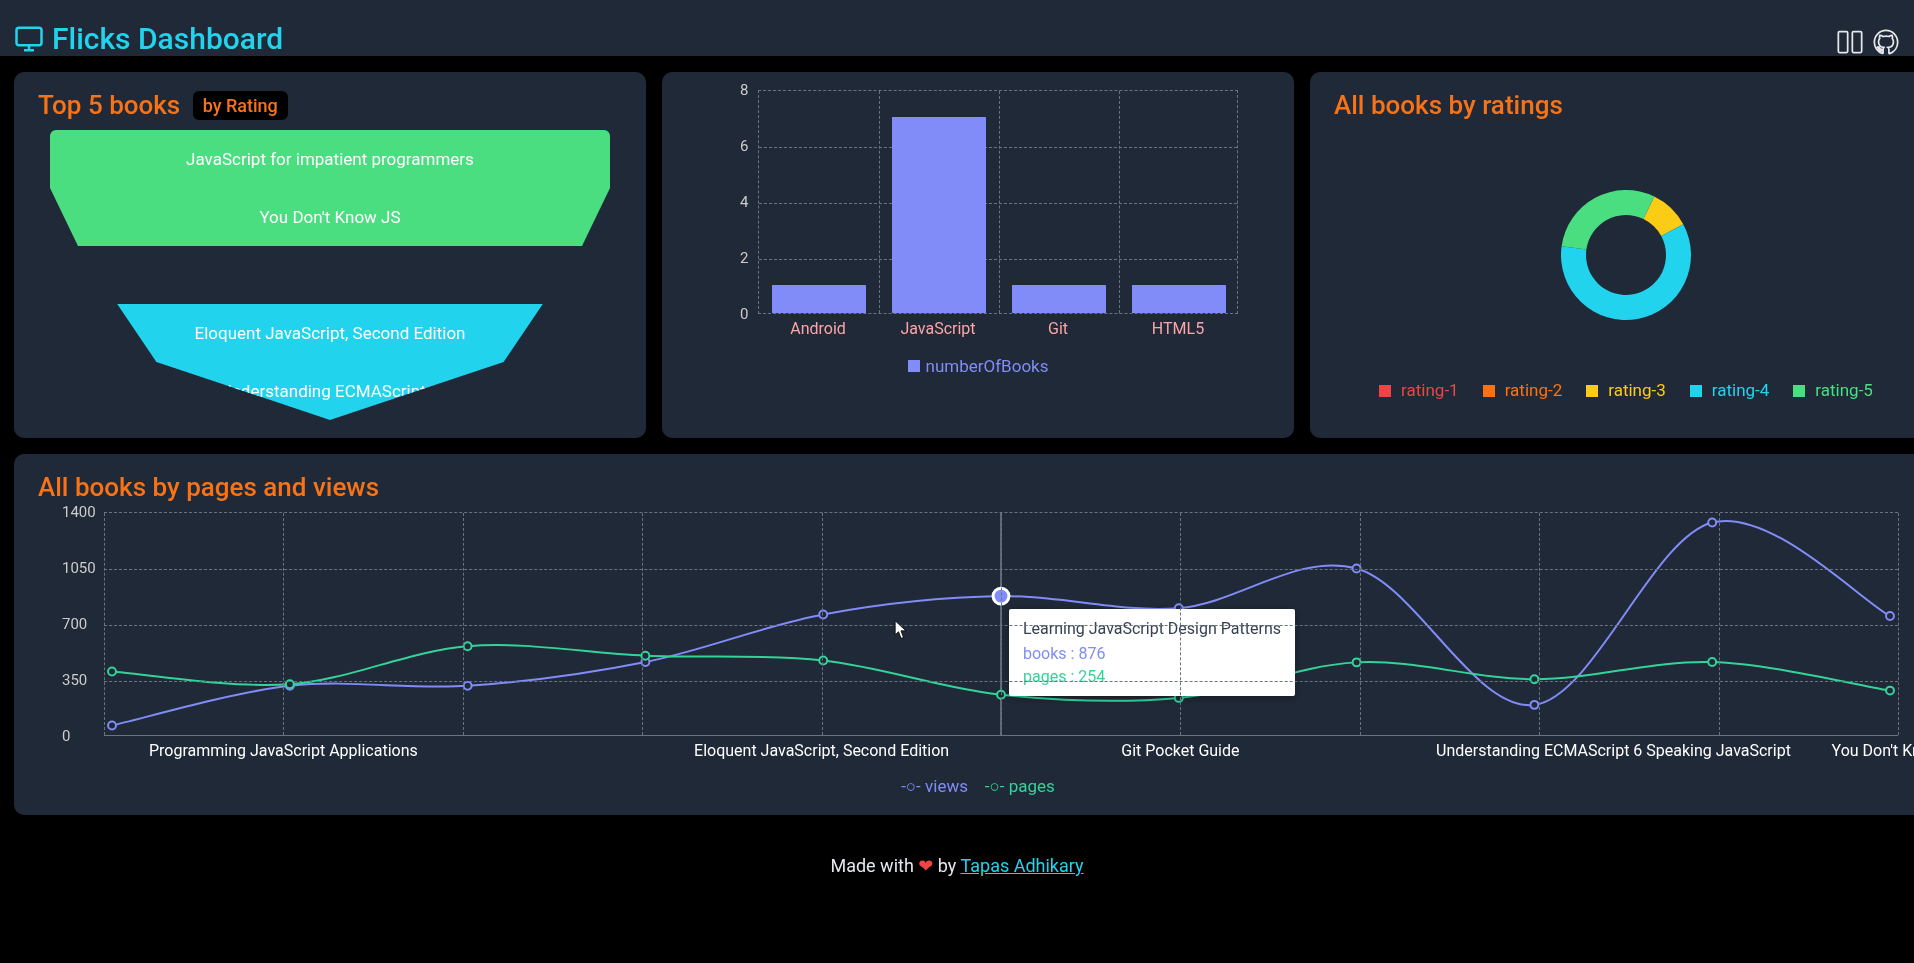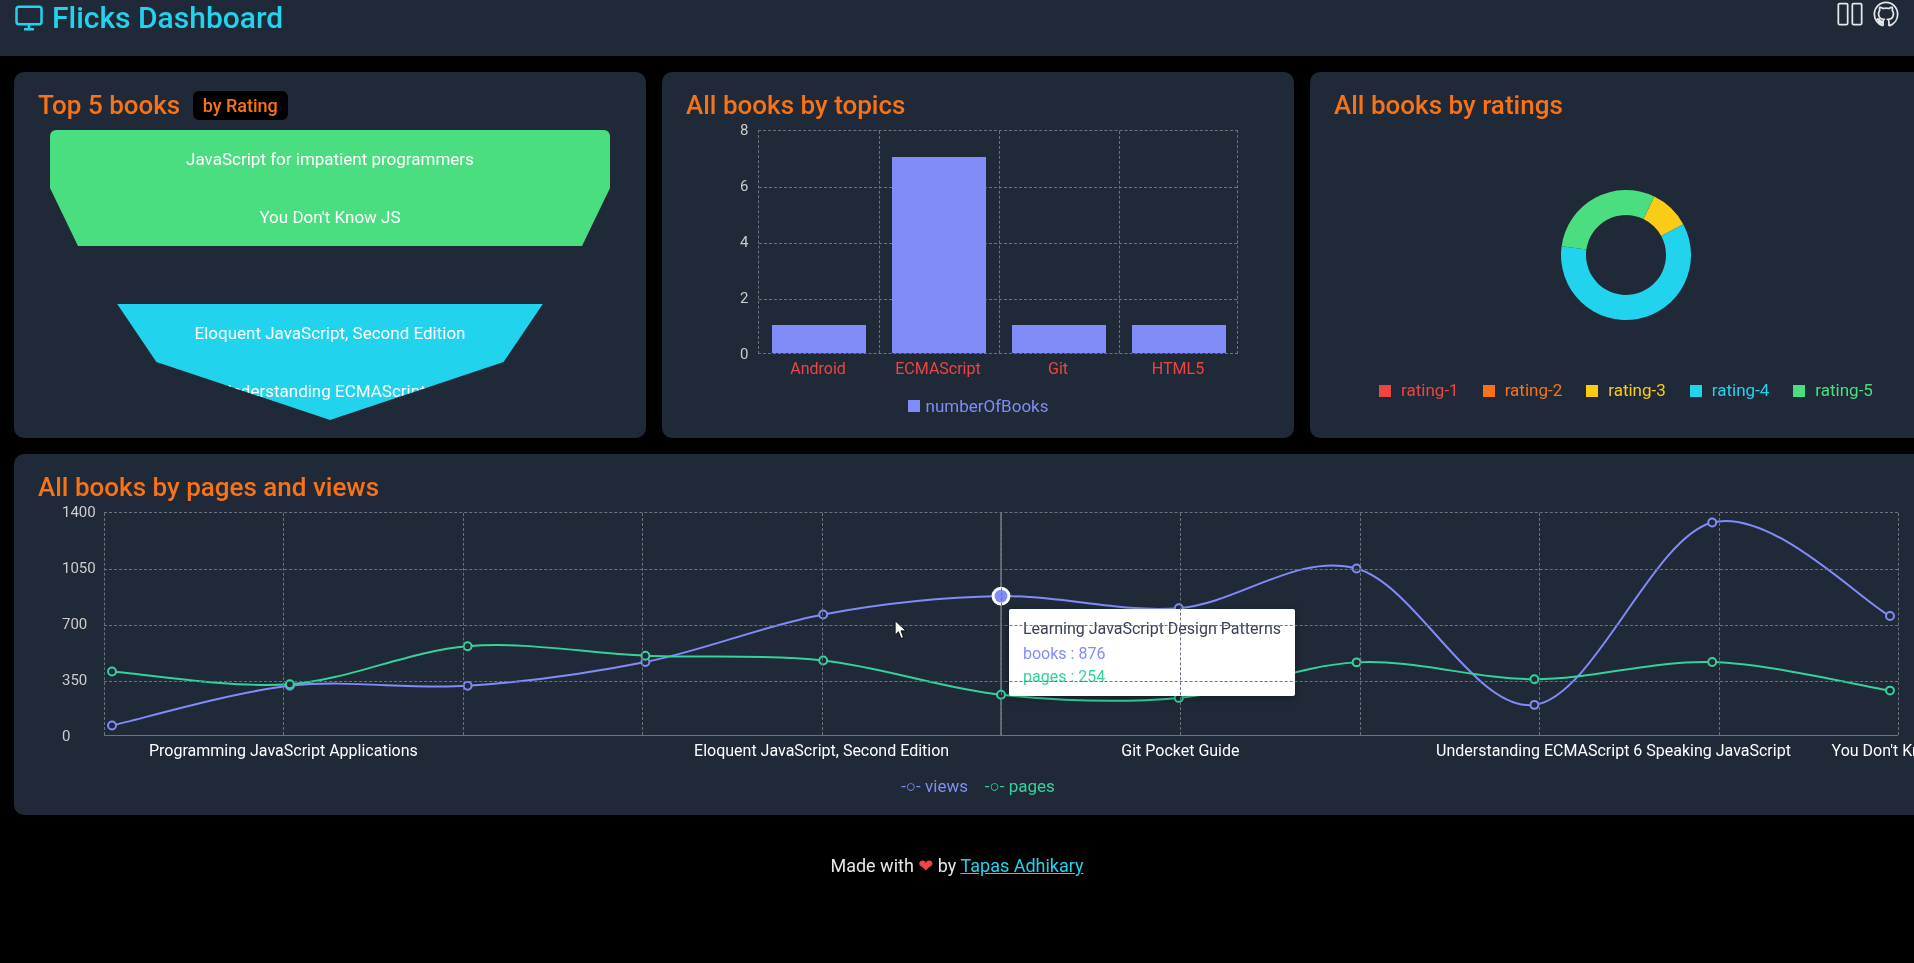--- a/index.html
+++ b/index.html
@@ -8,21 +8,21 @@
   color: #ccc;
   font-family: -apple-system, BlinkMacSystemFont, "Segoe UI", Roboto, sans-serif;
   width: 1914px;
   height: 963px;
   overflow: hidden;
 }
 .header {
   background: #1f2937;
   height: 56px;
   display: flex;
-  align-items: flex-start;
+  align-items: flex-end;
   justify-content: space-between;
   padding: 0 14px;
 }
 .brand {
   display: flex;
   align-items: center;
   gap: 8px;
   color: #22d3ee;
   font-size: 30px;
   font-weight: 500;
@@ -78,21 +78,21 @@
   font-size: 17px;
 }
 
 
 .bar-wrap { position: relative; width: 520px; height: 260px; margin: 0 auto; }
 .bar-plot { position: absolute; left: 40px; top: 0; right: 0; bottom: 36px; border: 1px dashed #6b7280; }
 .bar-plot .vgrid { position: absolute; top: 0; bottom: 0; border-left: 1px dashed #6b7280; }
 .bar-plot .hgrid { position: absolute; left: 0; right: 0; border-top: 1px dashed #6b7280; }
 .bar { position: absolute; bottom: 0; background: #818cf8; }
 .ytick { position: absolute; left: 22px; font-size: 15px; color: #ccc; transform: translateY(-50%); }
-.xtick { position: absolute; bottom: 12px; font-size: 16px; color: #ef4444; transform: translateX(-50%); }
+.xtick { position: absolute; bottom: 12px; font-size: 16px; color: #fca5a5; transform: translateX(-50%); }
 .bar-legend { text-align: center; margin-top: 6px; font-size: 17px; color: #818cf8; }
 .bar-legend .sw { display: inline-block; width: 12px; height: 12px; background: #818cf8; margin-right: 6px; }
 
 
 .donut-wrap { display: flex; justify-content: center; align-items: center; height: 250px; }
 .donut-legend { text-align: center; font-size: 17px; }
 .donut-legend span { margin: 0 6px; }
 .donut-legend .sw { display: inline-block; width: 12px; height: 12px; margin-right: 4px; vertical-align: -1px; }
 
 
@@ -153,21 +153,20 @@
     </div>
     <div class="funnel">
       <div class="funnel-seg" style="top:0;height:58px;width:560px;background:#4ade80;clip-path:polygon(0 0,100% 0,100% 100%,0 100%);border-radius:6px 6px 0 0">JavaScript for impatient programmers</div>
       <div class="funnel-seg" style="top:58px;height:58px;width:560px;background:#4ade80;clip-path:polygon(0 0,100% 0,95% 100%,5% 100%)">You Don't Know JS</div>
       <div class="funnel-seg" style="top:174px;height:58px;width:560px;background:#22d3ee;clip-path:polygon(12% 0,88% 0,81% 100%,19% 100%)">Eloquent JavaScript, Second Edition</div>
       <div class="funnel-seg" style="top:232px;height:58px;width:560px;background:#22d3ee;clip-path:polygon(19% 0,81% 0,50% 100%,50% 100%)">Understanding ECMAScript 6</div>
     </div>
   </div>
 
   <div class="card">
-    <div class="card-title">All books by topics</div>
     <div class="bar-wrap">
       <div class="bar-plot" id="bar-plot">
           <div class="hgrid" style="top: 168px;"></div>
           <div class="hgrid" style="top: 112px;"></div>
           <div class="hgrid" style="top: 56px;"></div>
           <div class="bar" style="width: 93.6px; left: 13.2px; height: 28px;"></div>
           <div class="vgrid" style="left: 120px;"></div>
           <div class="bar" style="width: 93.6px; left: 133.2px; height: 196px;"></div>
           <div class="vgrid" style="left: 240px;"></div>
           <div class="bar" style="width: 93.6px; left: 253.2px; height: 28px;"></div>
@@ -176,21 +175,21 @@
         </div>
       <div id="bar-yticks">
           <div class="ytick" style="top: 224px;">0</div>
           <div class="ytick" style="top: 168px;">2</div>
           <div class="ytick" style="top: 112px;">4</div>
           <div class="ytick" style="top: 56px;">6</div>
           <div class="ytick" style="top: 0px;">8</div>
         </div>
       <div id="bar-xticks">
           <div class="xtick" style="left: 100px;">Android</div>
-          <div class="xtick" style="left: 220px;">ECMAScript</div>
+          <div class="xtick" style="left: 220px;">JavaScript</div>
           <div class="xtick" style="left: 340px;">Git</div>
           <div class="xtick" style="left: 460px;">HTML5</div>
         </div>
     </div>
     <div class="bar-legend"><span class="sw"></span><span>numberOfBooks</span></div>
   </div>
 
   <div class="card">
     <div class="card-title">All books by ratings</div>
     <div class="donut-wrap">

